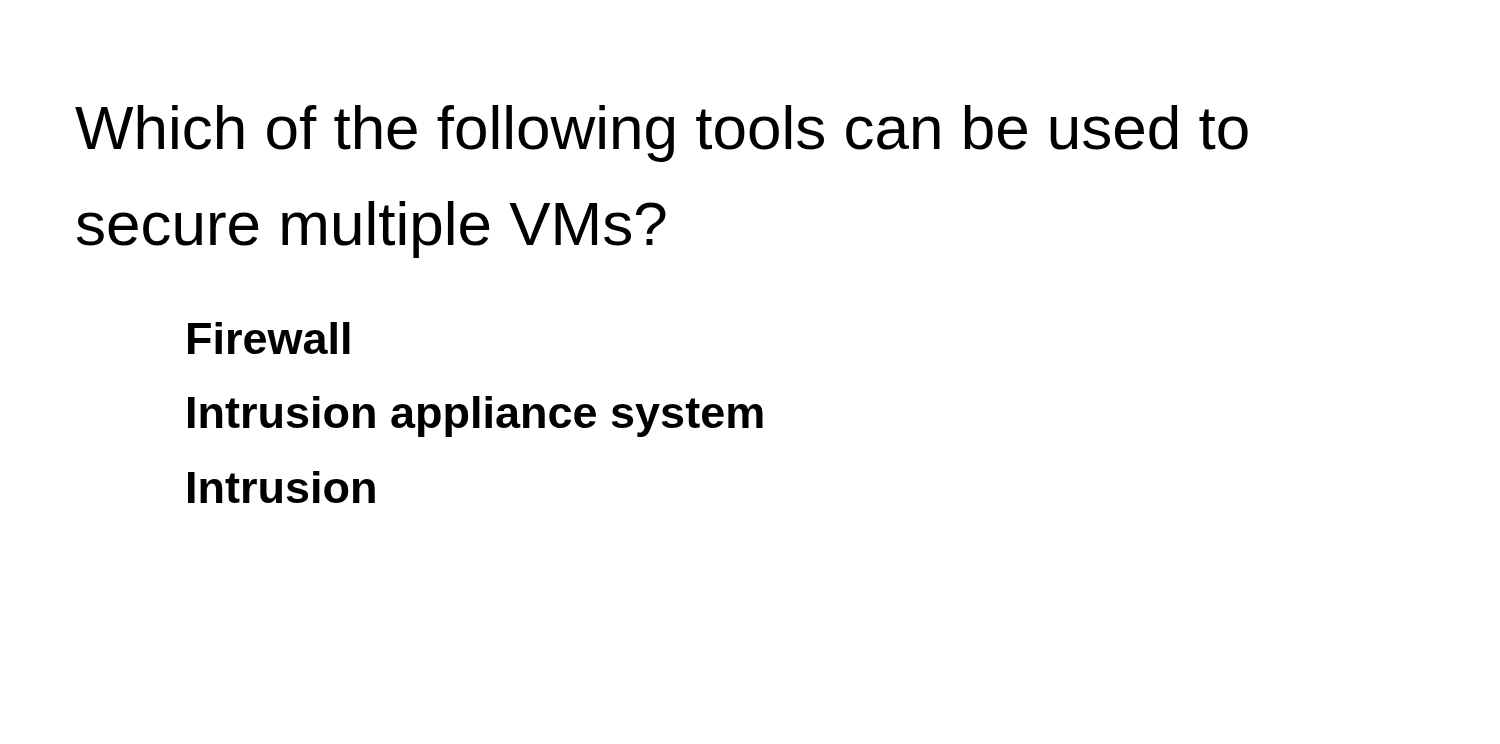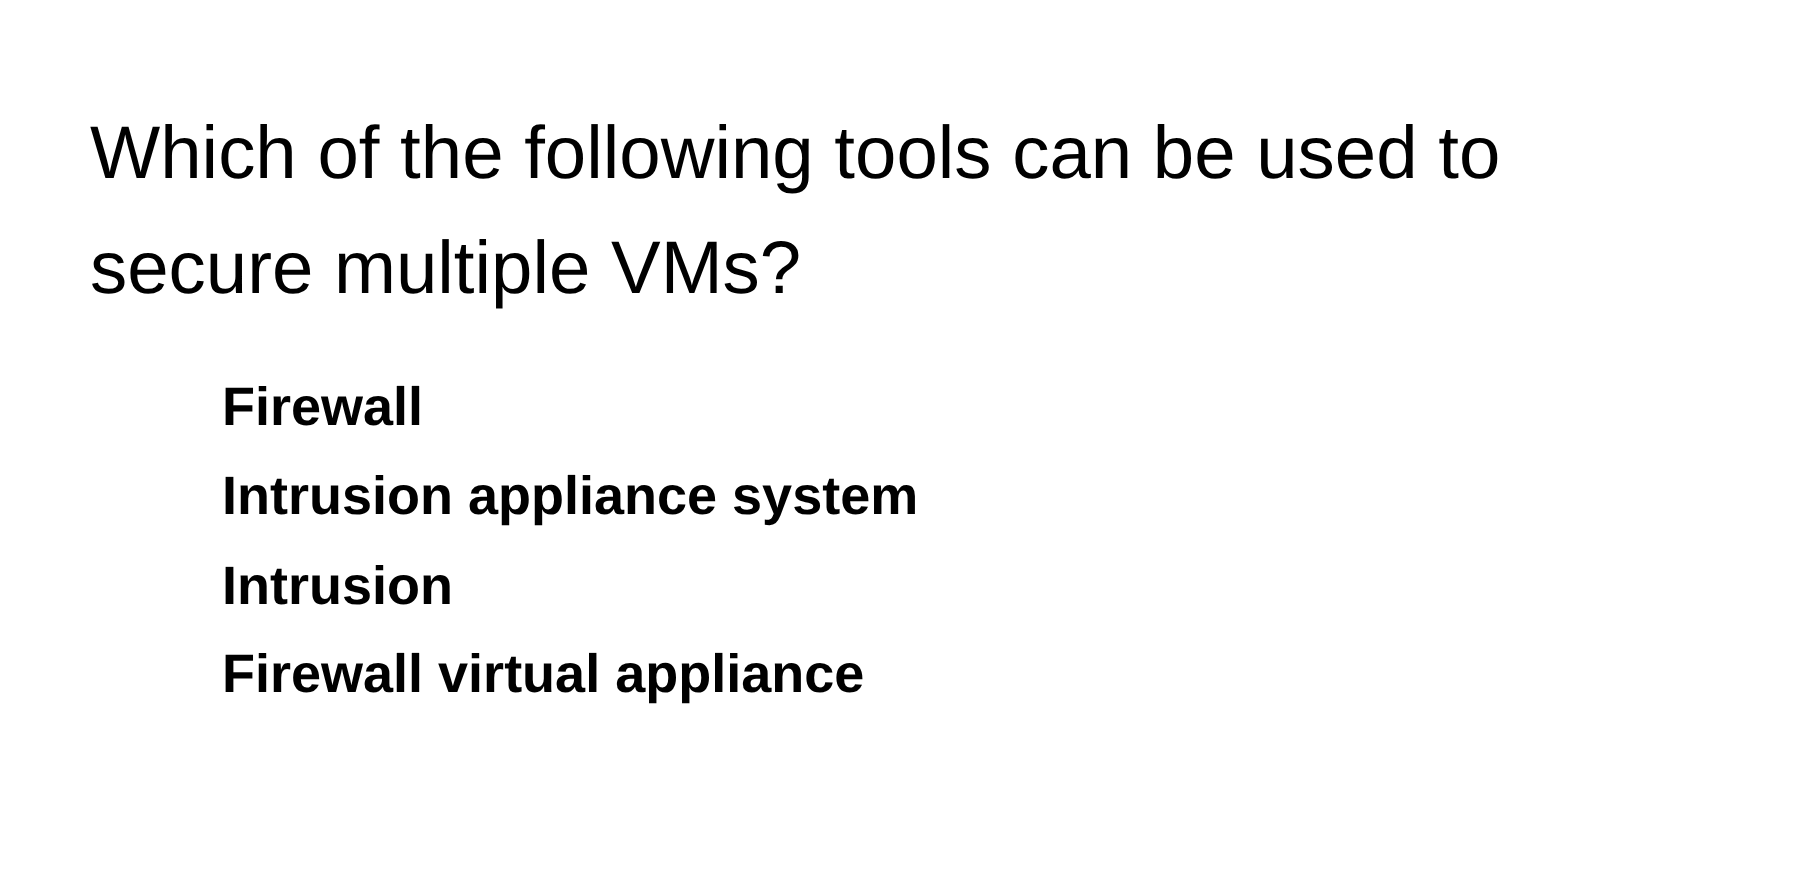--- a/index.html
+++ b/index.html
@@ -31,14 +31,13 @@
     }
   </style>
 </head>
 <body>
 
 <div class="question-text">Which of the following tools can be used to secure multiple VMs?</div>
 <div class="options-list">
   <div class="option-item">Firewall</div>
   <div class="option-item">Intrusion appliance system</div>
   <div class="option-item">Intrusion</div>
-  <div class="option-item">Firewall virtual appliance</div>
 </div>
 
 </body></html>

